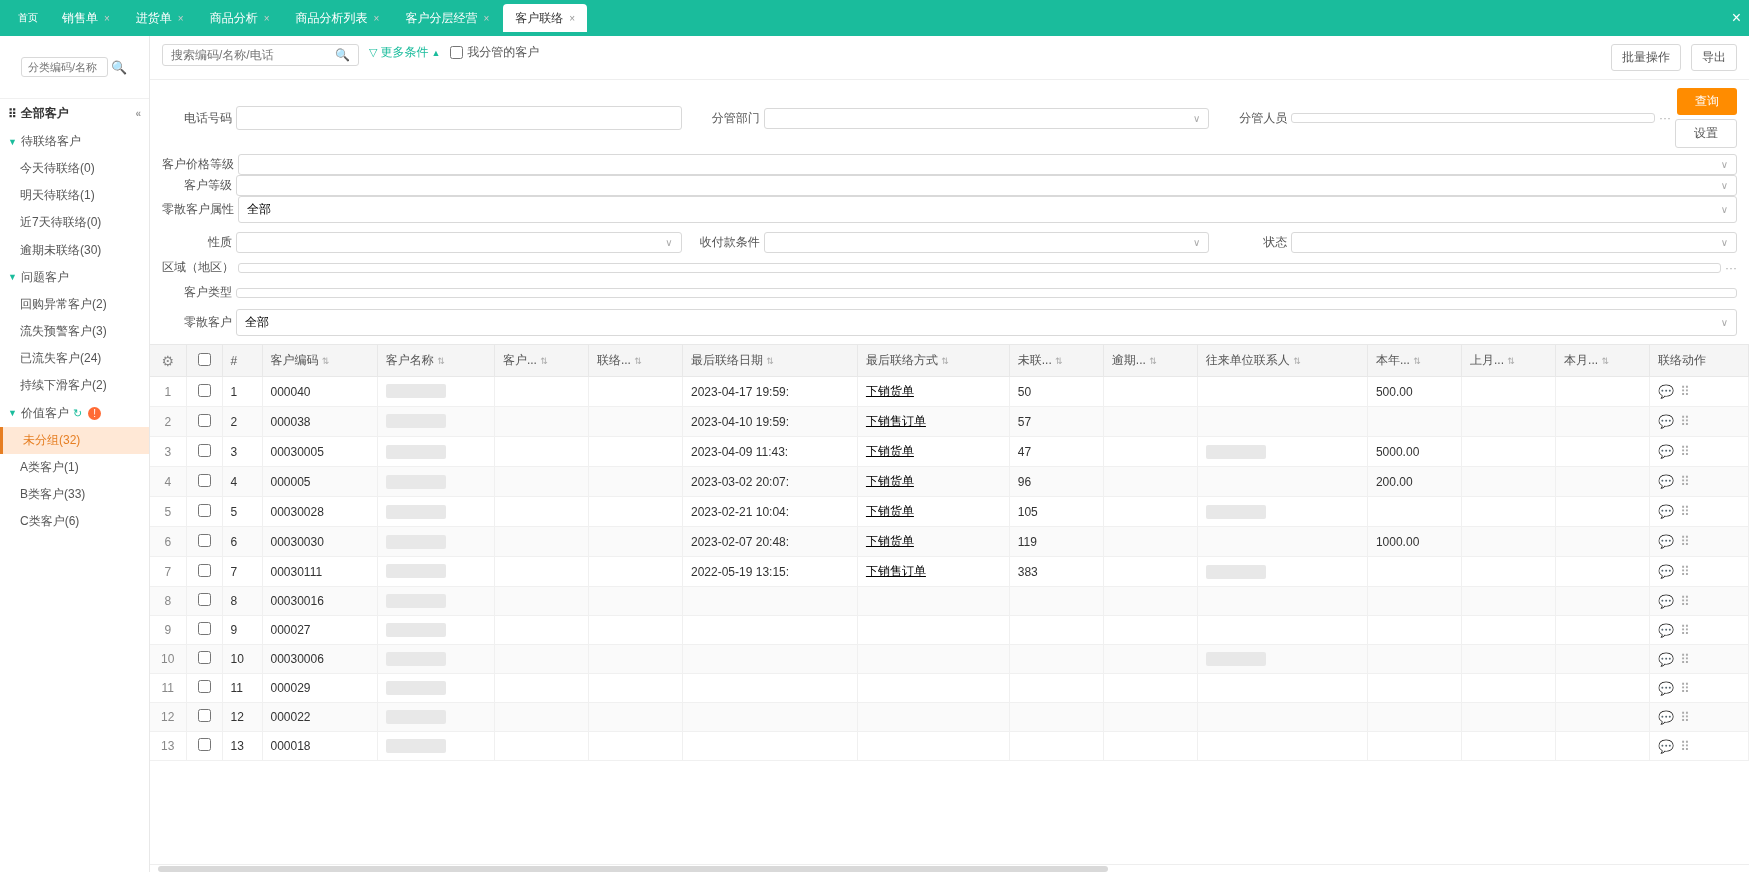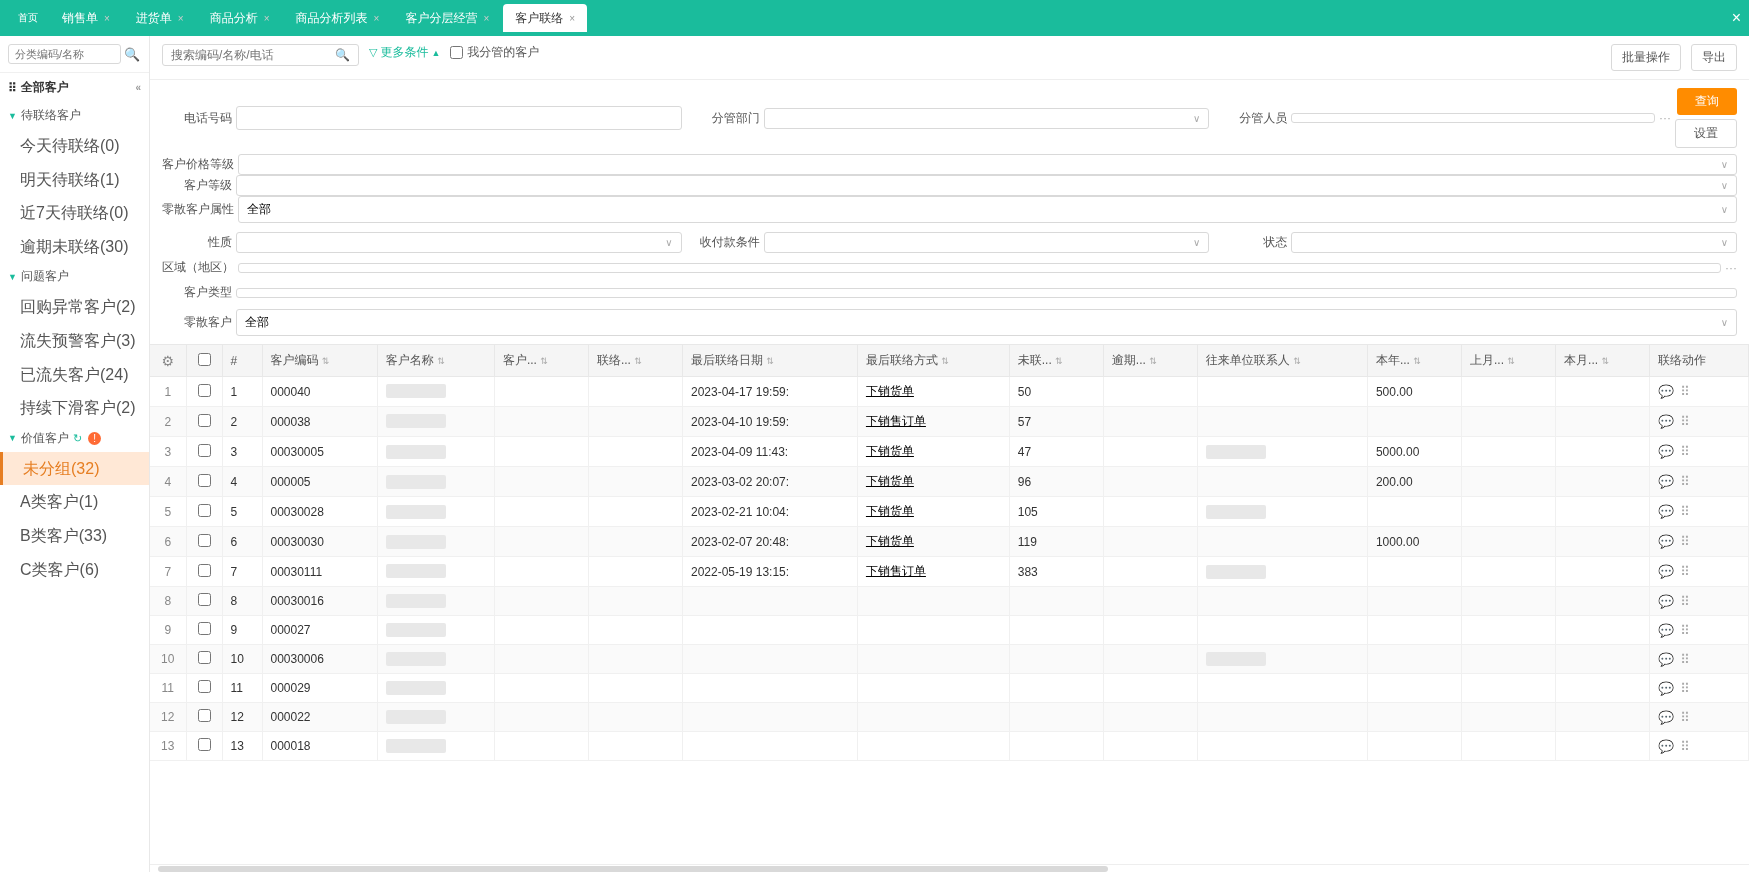--- a/index.html
+++ b/index.html
@@ -54,21 +54,21 @@
       width: 150px;
       background: #fff;
       border-right: 1px solid #e8e8e8;
       display: flex;
       flex-direction: column;
       overflow-y: auto;
     }
     .sidebar-search {
       display: flex;
       align-items: center;
-      padding: 8px;
+      padding: 21px;
       border-bottom: 1px solid #f0f0f0;
       gap: 4px;
     }
     .sidebar-search input {
       border: 1px solid #d9d9d9;
       border-radius: 3px;
       padding: 3px 6px;
       width: 100%;
       font-size: 11px;
       outline: none;
@@ -99,21 +99,21 @@
       align-items: center;
       padding: 5px 8px;
       font-size: 12px;
       color: #555;
       cursor: pointer;
       gap: 4px;
     }
     .sidebar-group-title .arrow { color: #1abc9c; font-size: 9px; }
     .sidebar-item {
       padding: 4px 8px 4px 20px;
-      font-size: 16px;
+      font-size: 12px;
       color: #555;
       cursor: pointer;
       line-height: 1.6;
     }
     .sidebar-item.active {
       background: #ffe8d6;
       color: #e67e22;
       border-left: 3px solid #e67e22;
     }
 

